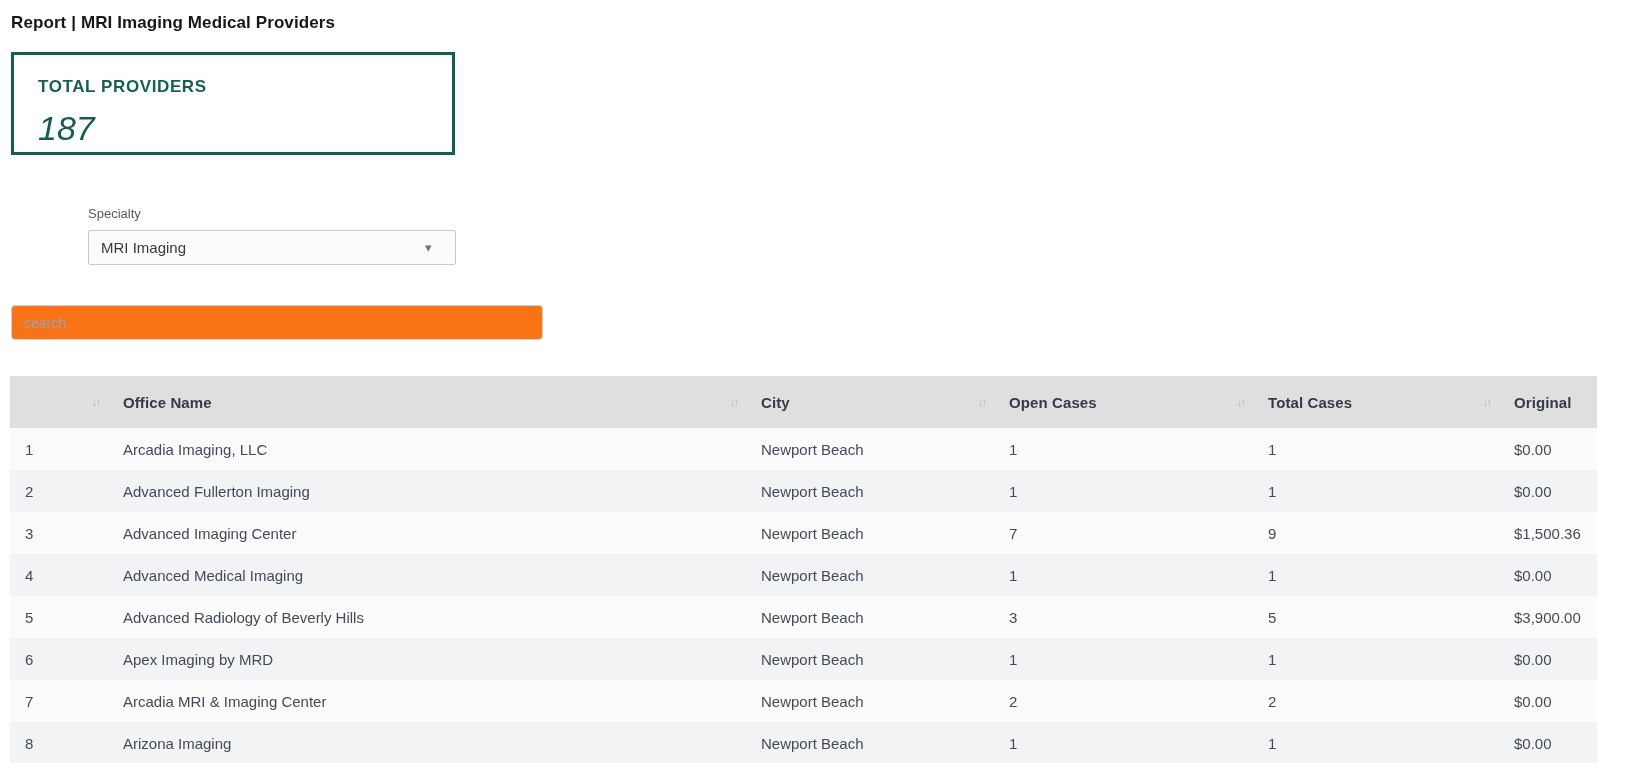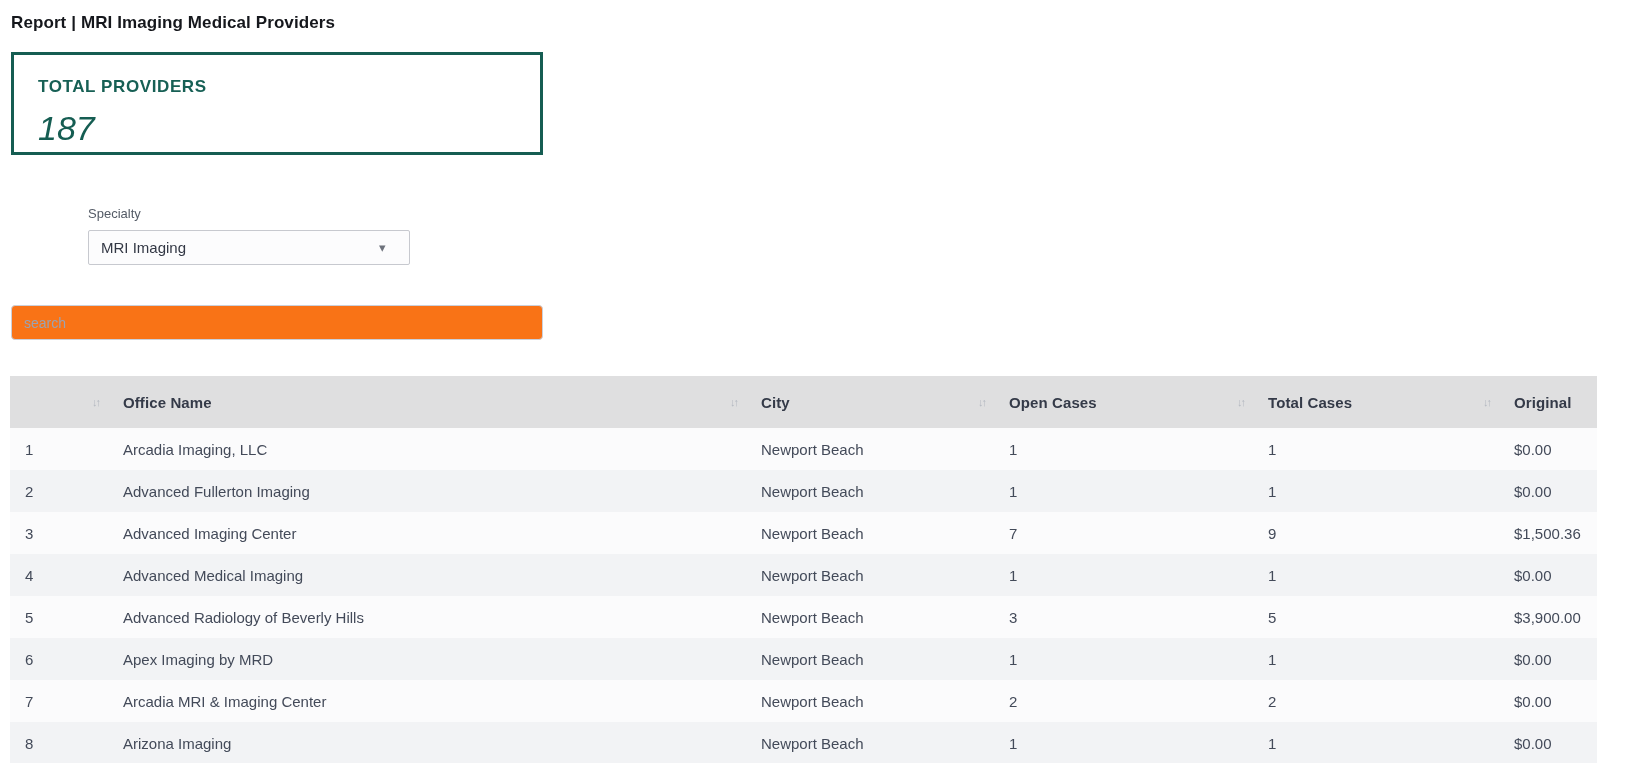--- a/index.html
+++ b/index.html
@@ -21,21 +21,21 @@
     font-size: 17px;
     font-weight: 700;
     color: #15171c;
     letter-spacing: 0.1px;
   }
 
   .stat-card {
     position: absolute;
     left: 11px;
     top: 52px;
-    width: 532px;
+    width: 444px;
     height: 103px;
     border: 3px solid #155d52;
     box-sizing: border-box;
     background: #ffffff;
   }
   .stat-label {
     margin: 22px 0 0 24px;
     font-size: 17px;
     font-weight: 700;
     letter-spacing: 0.6px;
@@ -46,21 +46,21 @@
     font-size: 34px;
     font-weight: 500;
     color: #155d52;
     font-style: italic;
   }
 
   .filter-group { position: absolute; left: 88px; top: 206px; }
   .filter-label { font-size: 13px; color: #545b66; }
   .select-box {
     margin-top: 9px;
-    width: 322px;
+    width: 368px;
     height: 35px;
     box-sizing: border-box;
     border: 1px solid #c7c9cf;
     border-radius: 2px;
     background: #fcfcfd;
     display: flex;
     align-items: center;
     cursor: pointer;
   }
   .select-value {

